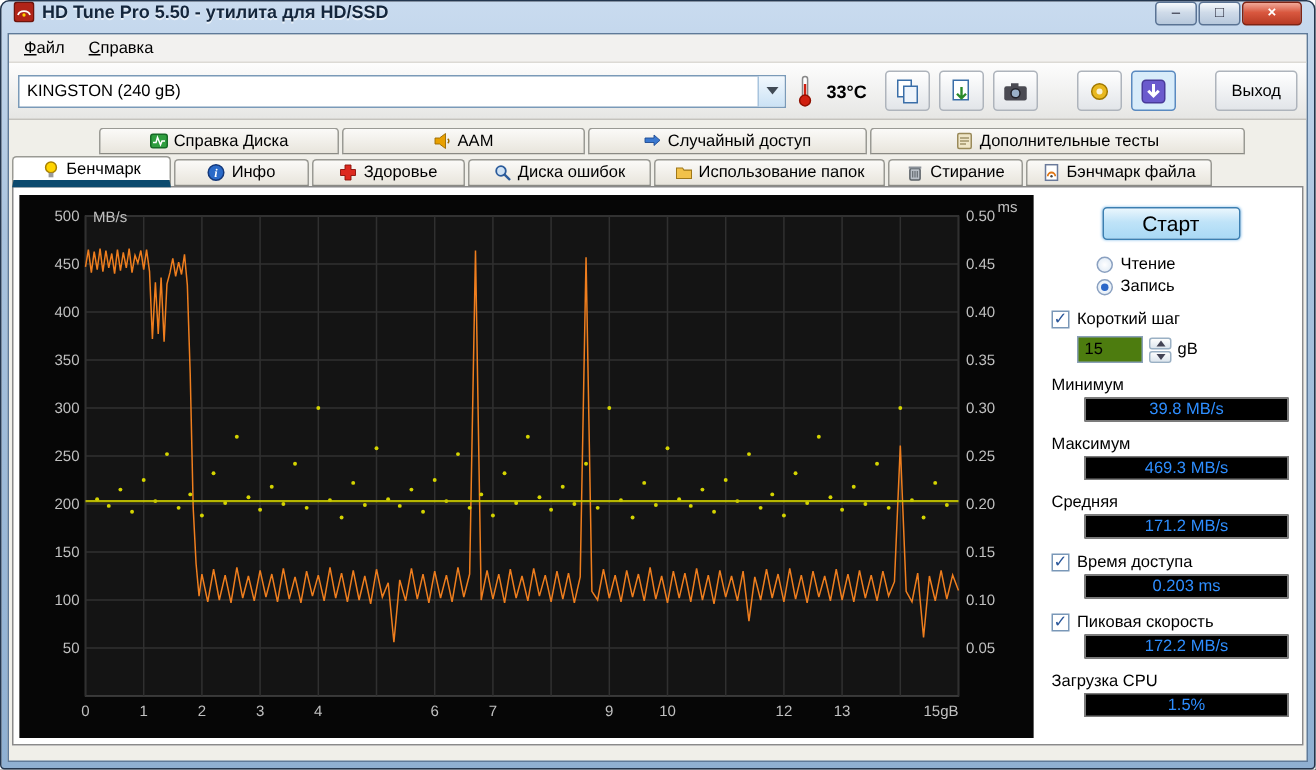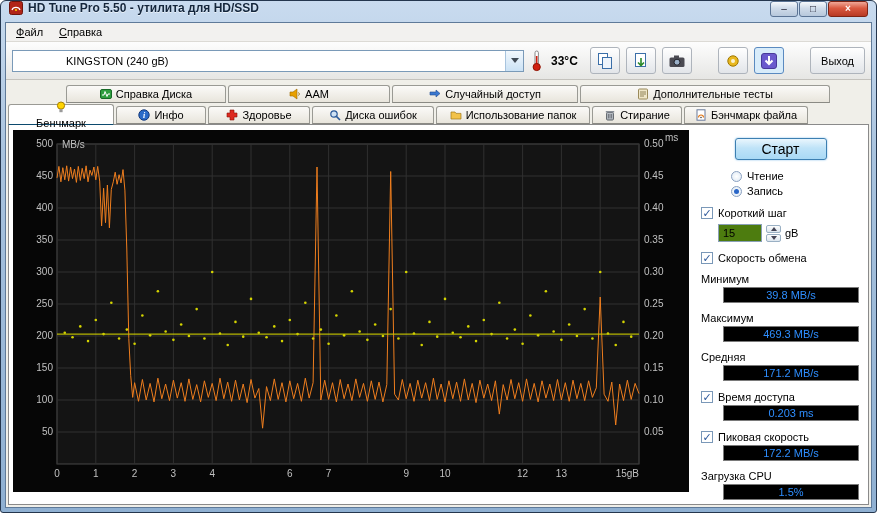--- a/index.html
+++ b/index.html
@@ -23,43 +23,43 @@
   .client { flex:1; display:flex; flex-direction:column; background:#f0efe9;
     border:1px solid #5f7a99; overflow:hidden; }
   .menubar { height:19px; background:#f2f1ef; border-bottom:1px solid #dcdad5;
     display:flex; align-items:center; padding:0 2px; }
   .menu-item { display:inline-block; padding:2px 8px 3px 8px; }
   .menu-item::first-letter { text-decoration:underline; }
   .toolbar { height:38px; background:linear-gradient(#fdfdfd,#e6e6e4);
     border-bottom:1px solid #c4c2bd; display:flex; align-items:center;
     padding:0 6px; gap:6px; }
   .combo { display:flex; align-items:center; width:512px; height:22px;
-    border:1px solid #7a9ab8; background:#fff;padding-left:48px; }
+    border:1px solid #7a9ab8; background:#fff; }
   .combo-text { flex:1; padding-left:5px; white-space:nowrap; overflow:hidden; }
   .combo-btn { width:18px; height:20px; border-left:1px solid #a8c4de;
     background:linear-gradient(#f2f8fd,#cbe2f5); display:grid; place-items:center; }
   .tri-down { width:0; height:0; border-left:4px solid transparent;
     border-right:4px solid transparent; border-top:5px solid #404a55; }
   .temp-label { font-size:12px; font-weight:bold; padding-left:2px; }
   .tb-spacer { flex:1; }
   .tool-btn { width:30px; height:27px; border:1px solid #aeb4bc; border-radius:3px;
     background:linear-gradient(#ffffff,#e2e5e9); display:grid; place-items:center; }
   .tool-btn.hl { background:#d8ecfa; border-color:#5a8ac0; }
   .exit-btn { min-width:54px; height:27px; border:1px solid #aeb4bc; border-radius:3px;
     background:linear-gradient(#ffffff,#e2e5e9); padding:0 10px; font-size:11px; }
   .tb-gap { width:14px; }
   
   .tabzone { padding-top:5px; }
   .tabrow { display:flex; align-items:flex-end; gap:2px; padding:0 2px; }
   .tabrow.top { margin-bottom:1px; }
   .tab { height:18px; display:flex; align-items:center; justify-content:center; gap:4px;
     border:1px solid #9a9a94; border-bottom-color:#8a8a84; border-radius:3px 3px 0 0;
     background:linear-gradient(#fbfaf8,#e8e5dc); padding:0 4px; white-space:nowrap; }
-  .tab.active { background:#fff; height:21px; border-bottom:1px solid #0c4a6e;
-    margin-bottom:-1px; position:relative; z-index:3;flex-direction:column; }
+  .tab.active { background:#fff; height:21px; border-bottom:5px solid #0c4a6e;
+    margin-bottom:-1px; position:relative; z-index:3; }
   .tab-spacer { width:56px; }
   .ticon { flex:none; }
   
   .content { flex:1; margin:0 2px 2px 2px; border:1px solid #8a8a8a; background:#fff;
     display:flex; padding:5px 2px 4px 4px; position:relative; z-index:2; }
   .chart-area { width:678px; }
   #chart-svg { display:block; background:#060606; }
   #chart-svg text { font-family:"Liberation Sans", sans-serif; }
   
   .controls { flex:1; padding:2px 6px 0 10px; }
@@ -409,24 +409,20 @@
           </div>
           <div class="spin-row">
             <span class="spin-box">15</span>
             <span class="spin-btns">
               <span class="spin-b up"></span>
               <span class="spin-b down"></span>
             </span>
             <span>gB</span>
           </div>
 
-          <div class="check-row">
-            <span class="cb checked"></span>
-            <span>Скорость обмена</span>
-          </div>
 
           <div class="val-label">Минимум</div>
           <div class="val-box">39.8 MB/s</div>
 
           <div class="val-label">Максимум</div>
           <div class="val-box">469.3 MB/s</div>
 
           <div class="val-label">Средняя</div>
           <div class="val-box">171.2 MB/s</div>
 

